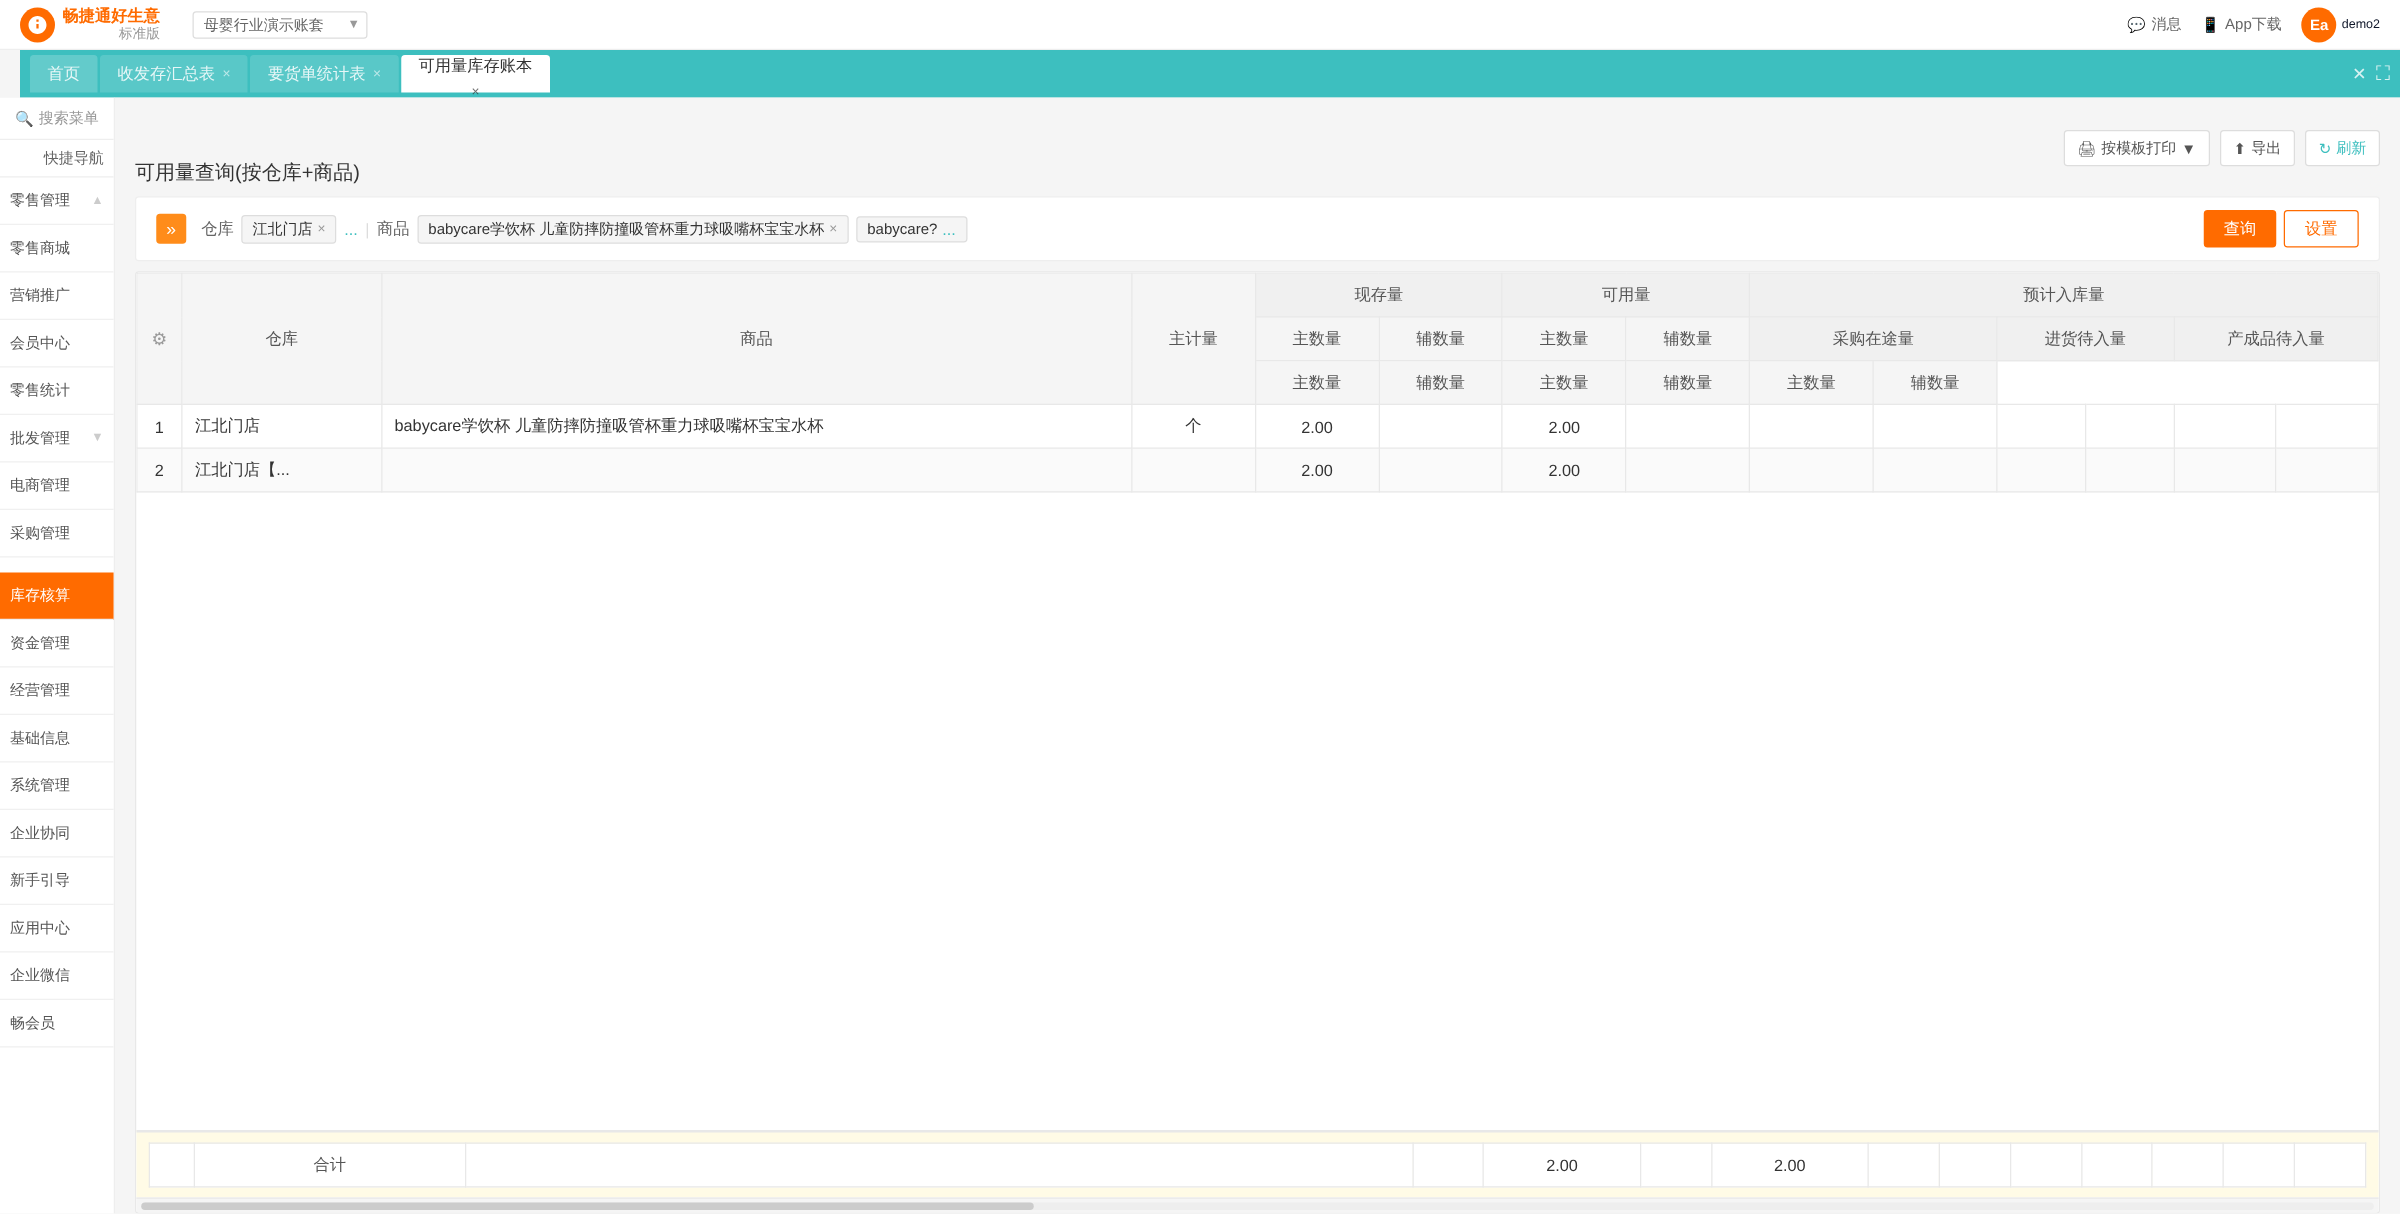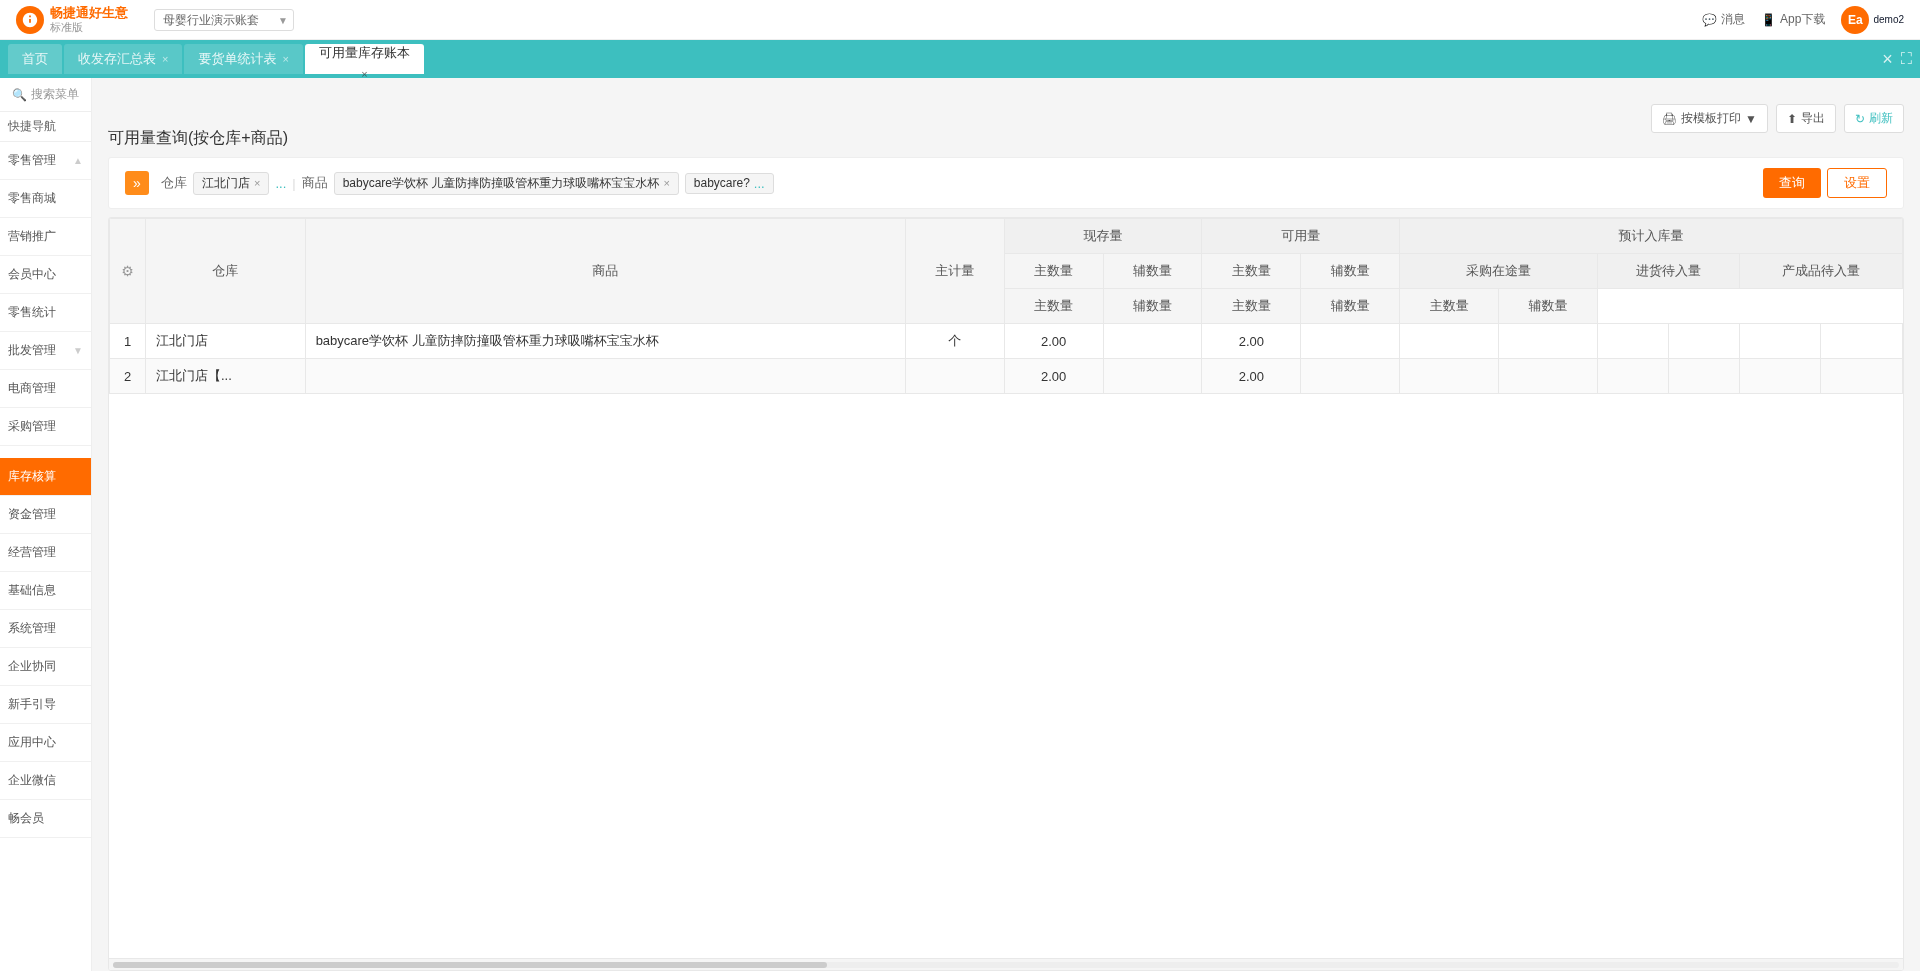--- a/index.html
+++ b/index.html
@@ -13,21 +13,21 @@
       align-items: center;
       justify-content: space-between;
       border-bottom: 1px solid #eee;
       padding: 0 16px;
       flex-shrink: 0;
     }
     .top-bar-left { display: flex; align-items: center; gap: 10px; }
     .logo { display: flex; align-items: center; gap: 6px; }
     .logo-icon { width: 28px; height: 28px; background: #ff6b00; border-radius: 50%; display: flex; align-items: center; justify-content: center; }
     .logo-icon svg { width: 18px; height: 18px; fill: white; }
-    .logo-text { font-size: 12px; color: #666; line-height: 1.2; }
+    .logo-text { font-size: 12px; color: #666; line-height: 1.2; text-align: right; }
     .logo-text .main { color: #ff6b00; font-weight: bold; font-size: 13px; }
     .logo-text .sub { color: #999; font-size: 11px; }
     .industry-select {
       border: 1px solid #ddd;
       border-radius: 3px;
       padding: 3px 20px 3px 8px;
       font-size: 12px;
       color: #666;
       background: #fff;
       cursor: pointer;
@@ -45,20 +45,21 @@
 
     
     .nav-tabs {
       background: #3dbfbf;
       height: 38px;
       display: flex;
       align-items: center;
       padding: 0 8px;
       flex-shrink: 0;
       gap: 2px;
+      margin-left: 16px;
     }
     .nav-tab {
       height: 30px;
       padding: 0 14px;
       border-radius: 3px 3px 0 0;
       display: flex;
       align-items: center;
       gap: 6px;
       cursor: pointer;
       font-size: 13px;
@@ -99,21 +100,21 @@
       display: flex;
       align-items: center;
       justify-content: center;
       gap: 4px;
     }
     .sidebar-quick-nav {
       padding: 6px 8px;
       border-bottom: 1px solid #eee;
       font-size: 12px;
       color: #666;
-      text-align: left;
+      text-align: right;
       cursor: pointer;
     }
     .sidebar-item {
       padding: 10px 8px;
       font-size: 12px;
       color: #555;
       cursor: pointer;
       text-align: center;
       border-bottom: 1px solid #f0f0f0;
       display: flex;
@@ -515,20 +516,42 @@
               <td></td>
               <td></td>
               <td></td>
               <td></td>
               <td></td>
             </tr>
           </tbody>
         </table>
       </div>
 
+      <div style="background:#fffbe6; border-top:2px solid #e8e8e8; padding:8px 10px; display:flex; align-items:center; flex-shrink:0;">
+        <table style="width:100%; border-collapse:collapse; font-size:13px;">
+          <tbody>
+            <tr>
+              <td style="width:36px;"></td>
+              <td style="min-width:80px; font-weight:500; color:#555;">合计</td>
+              <td style="min-width:280px;"></td>
+              <td></td>
+              <td style="text-align:center; font-weight:500;">2.00</td>
+              <td></td>
+              <td style="text-align:center; font-weight:500;">2.00</td>
+              <td></td>
+              <td></td>
+              <td></td>
+              <td></td>
+              <td></td>
+              <td></td>
+              <td></td>
+            </tr>
+          </tbody>
+        </table>
+      </div>
 
       <div class="table-scroll-bar">
         <div class="scroll-track">
           <div class="scroll-thumb"></div>
         </div>
       </div>
     </div>
   </div>
 </div>
 

